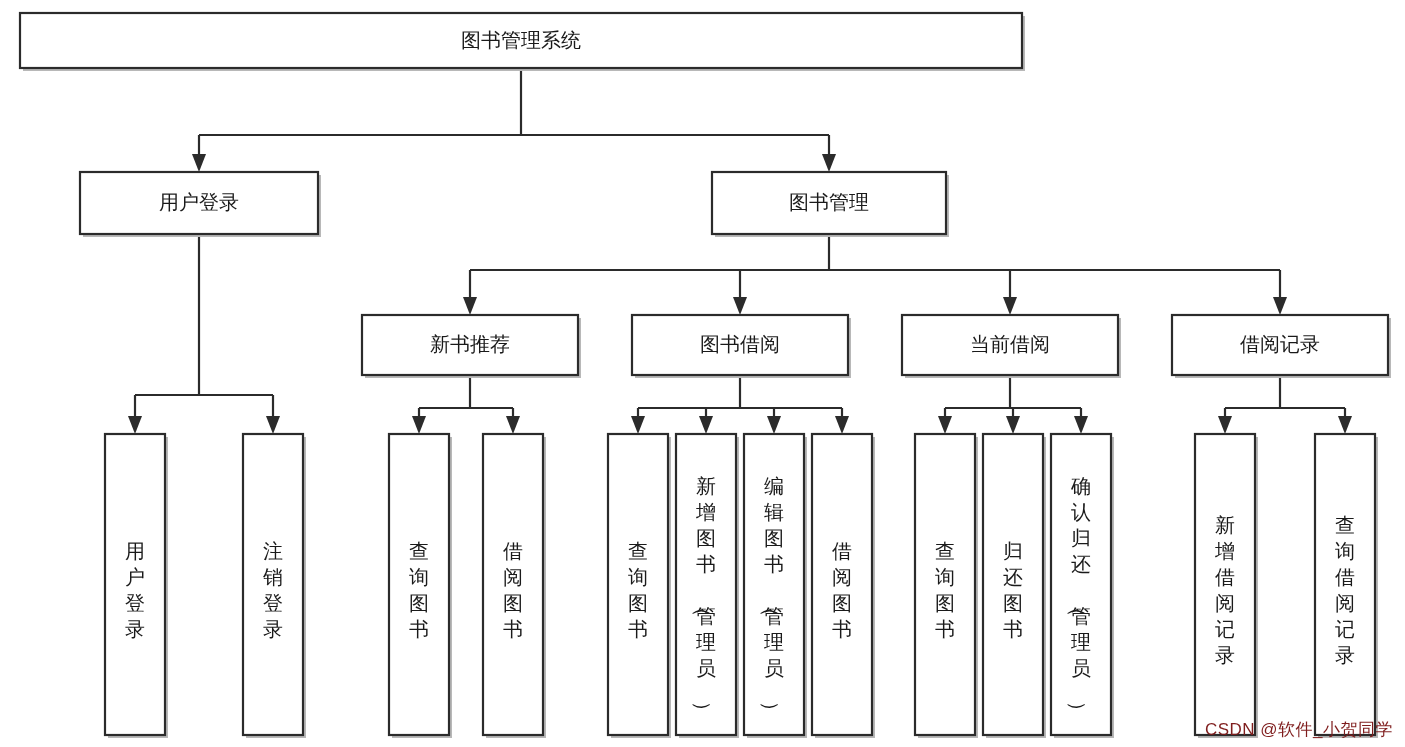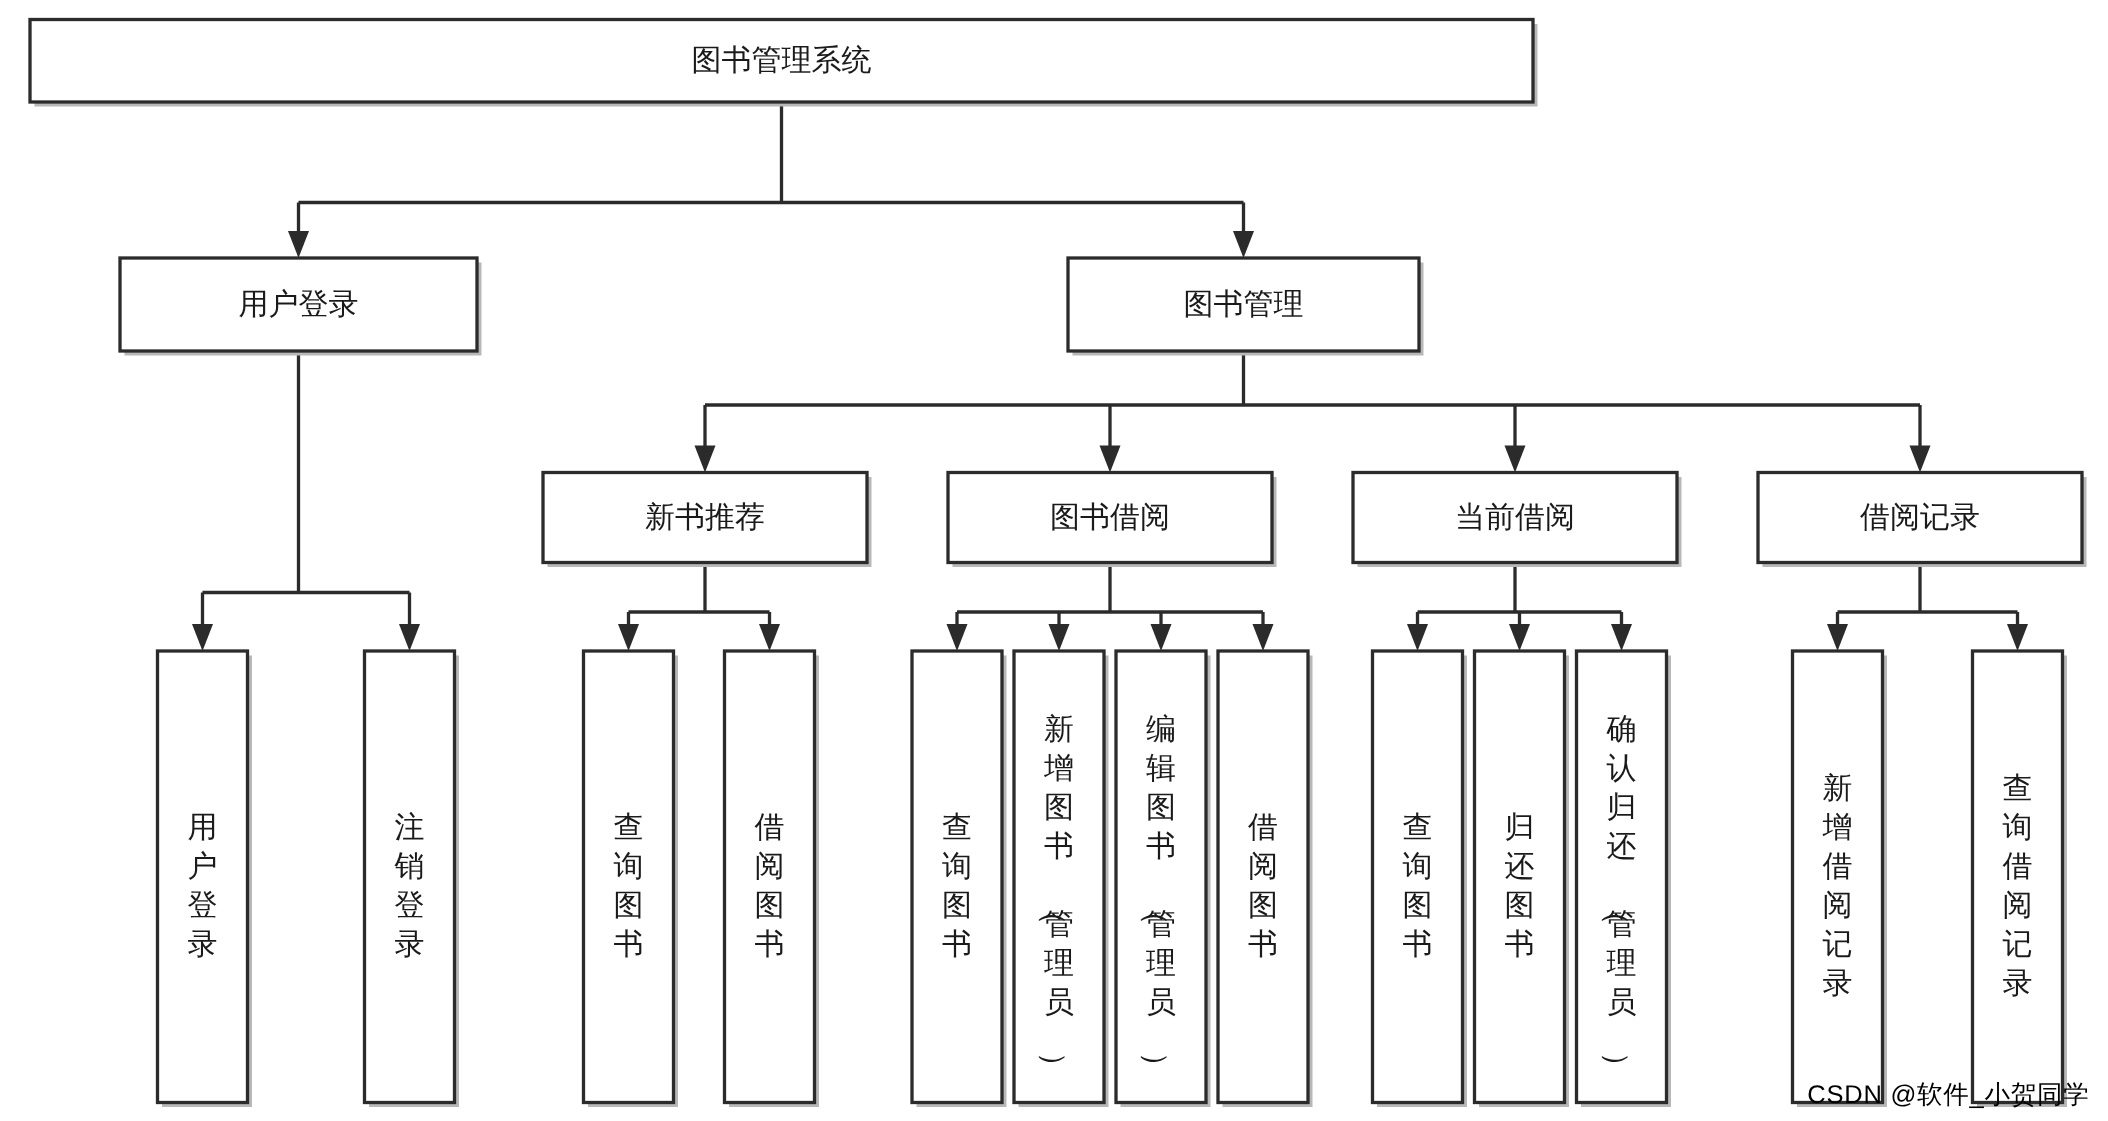--- a/index.html
+++ b/index.html
@@ -45,21 +45,21 @@
   .arrow-head {
     fill: #2b2b2b;
     stroke: none;
   }
   .watermark {
     position: absolute;
     right: 12px;
     bottom: 6px;
     font-family: "Liberation Sans", "DejaVu Sans", sans-serif;
     font-size: 17px;
-    color: #000000;
+    color: #7f1d1d;
     letter-spacing: 0.5px;
     white-space: nowrap;
     user-select: none;
   }
 </style>
 </head>
 <body>
 
 <svg id="canvas" viewBox="0 0 1405 747">
   <g id="edges-layer">

